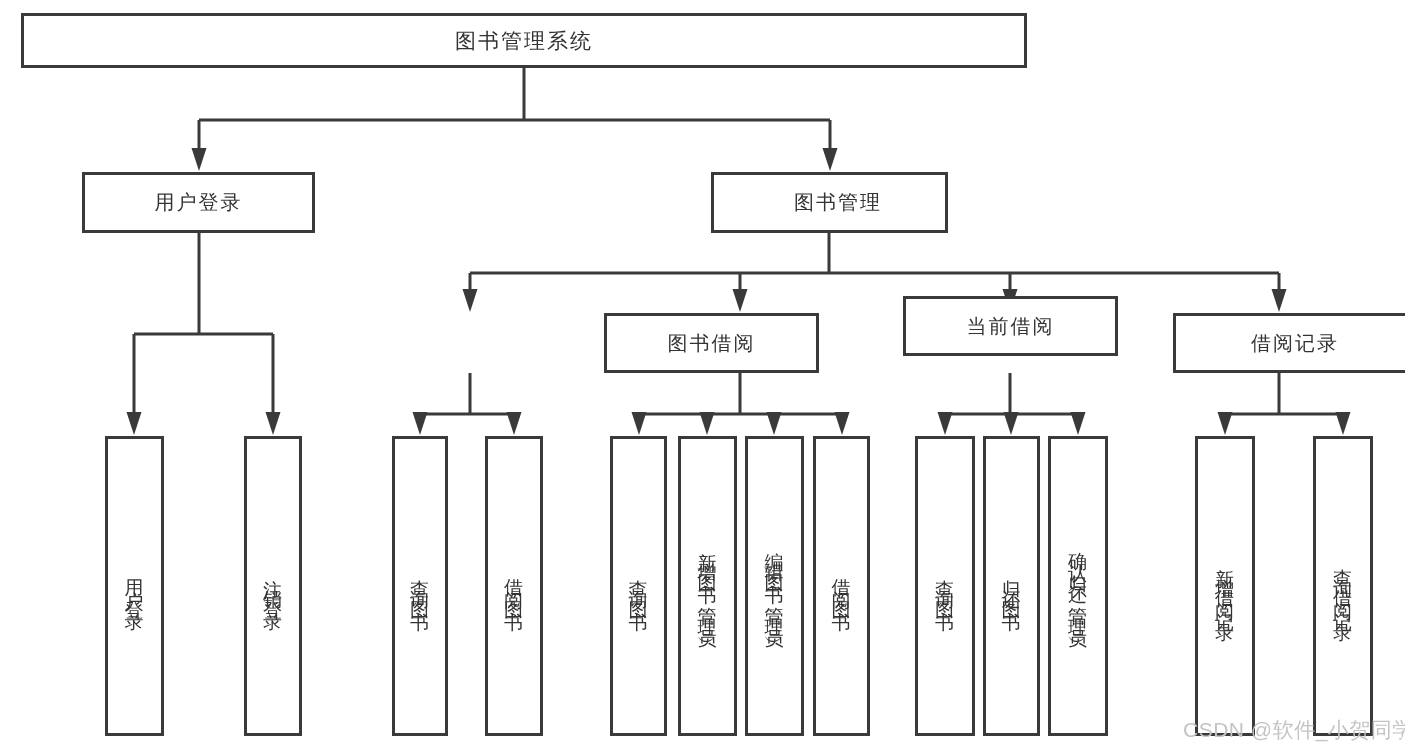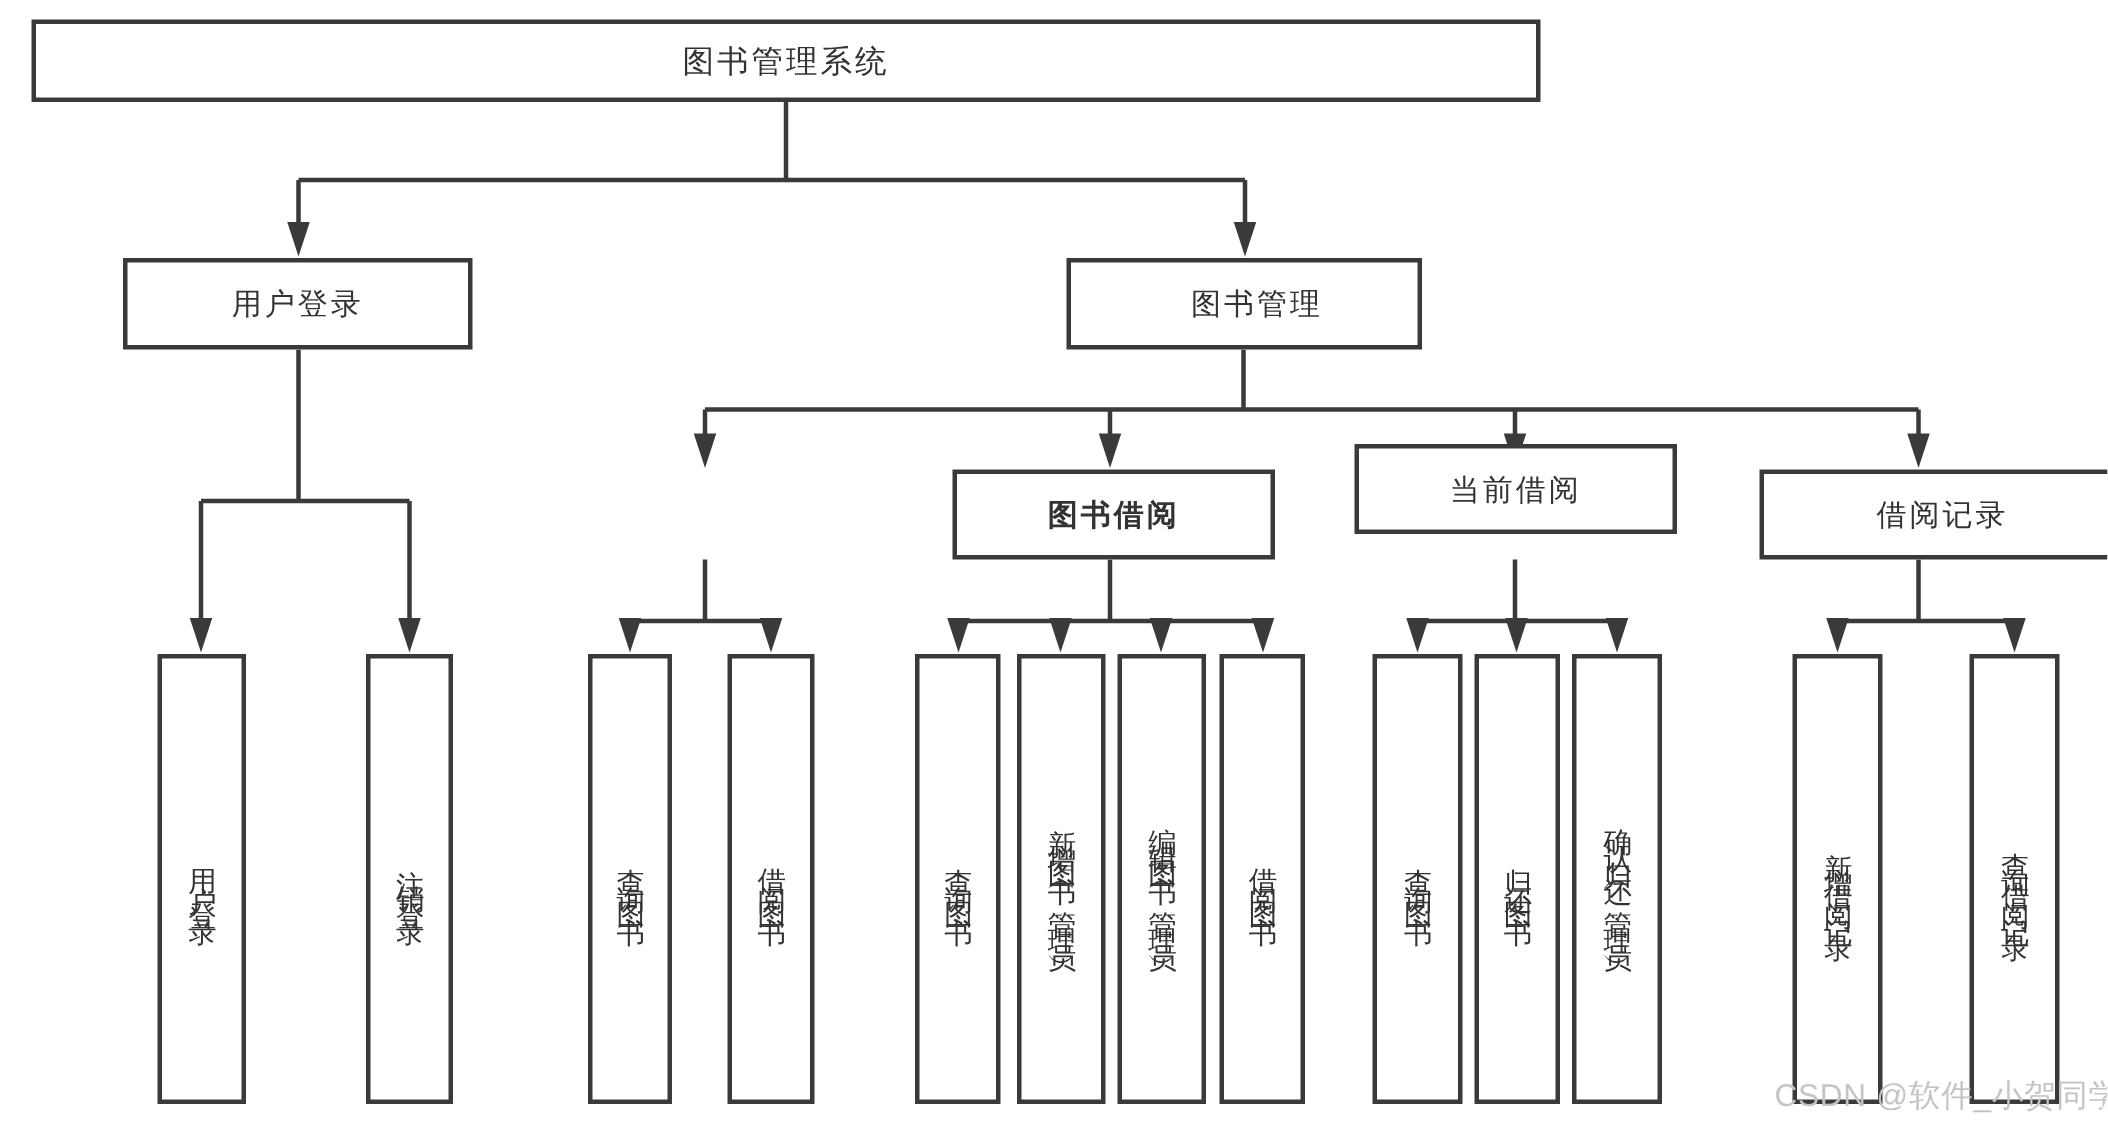--- a/index.html
+++ b/index.html
@@ -94,21 +94,21 @@
     <span>图书管理系统</span>
   </div>
 
   <div class="node h" style="left:82px; top:172px; width:233px; height:61px;">
     <span>用户登录</span>
   </div>
   <div class="node h" style="left:711px; top:172px; width:237px; height:61px;padding-left:17px;">
     <span>图书管理</span>
   </div>
 
-  <div class="node h" style="left:635px; top:313px; width:215px; height:60px;font-weight:bold;">
+  <div class="node h" style="left:604px; top:313px; width:215px; height:60px;">
     <span>图书借阅</span>
   </div>
   <div class="node h" style="left:903px; top:296px; width:215px; height:60px;">
     <span>当前借阅</span>
   </div>
   <div class="node h" style="left:1173px; top:313px; width:244px; height:60px;">
     <span>借阅记录</span>
   </div>
 
   <div class="node leaf" style="left:105px; top:436px; width:59px; height:300px;">

